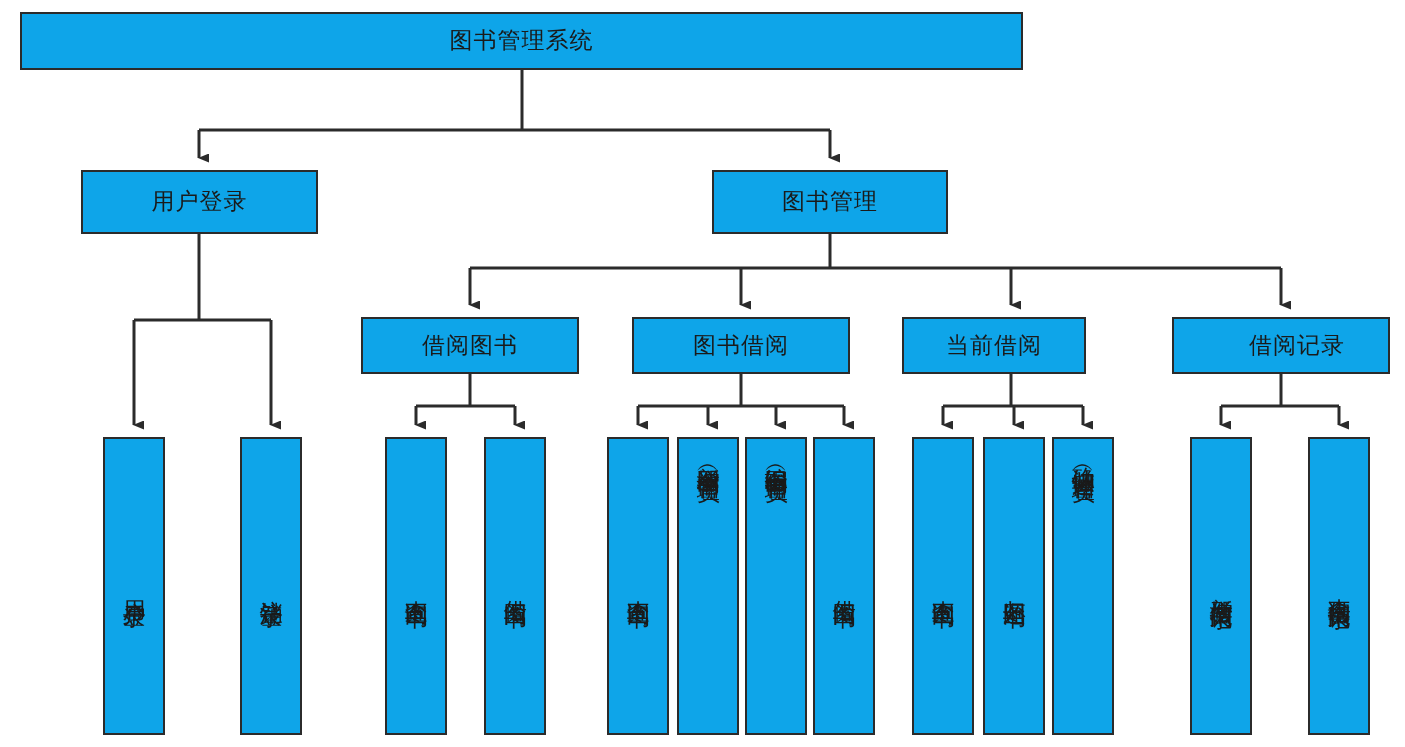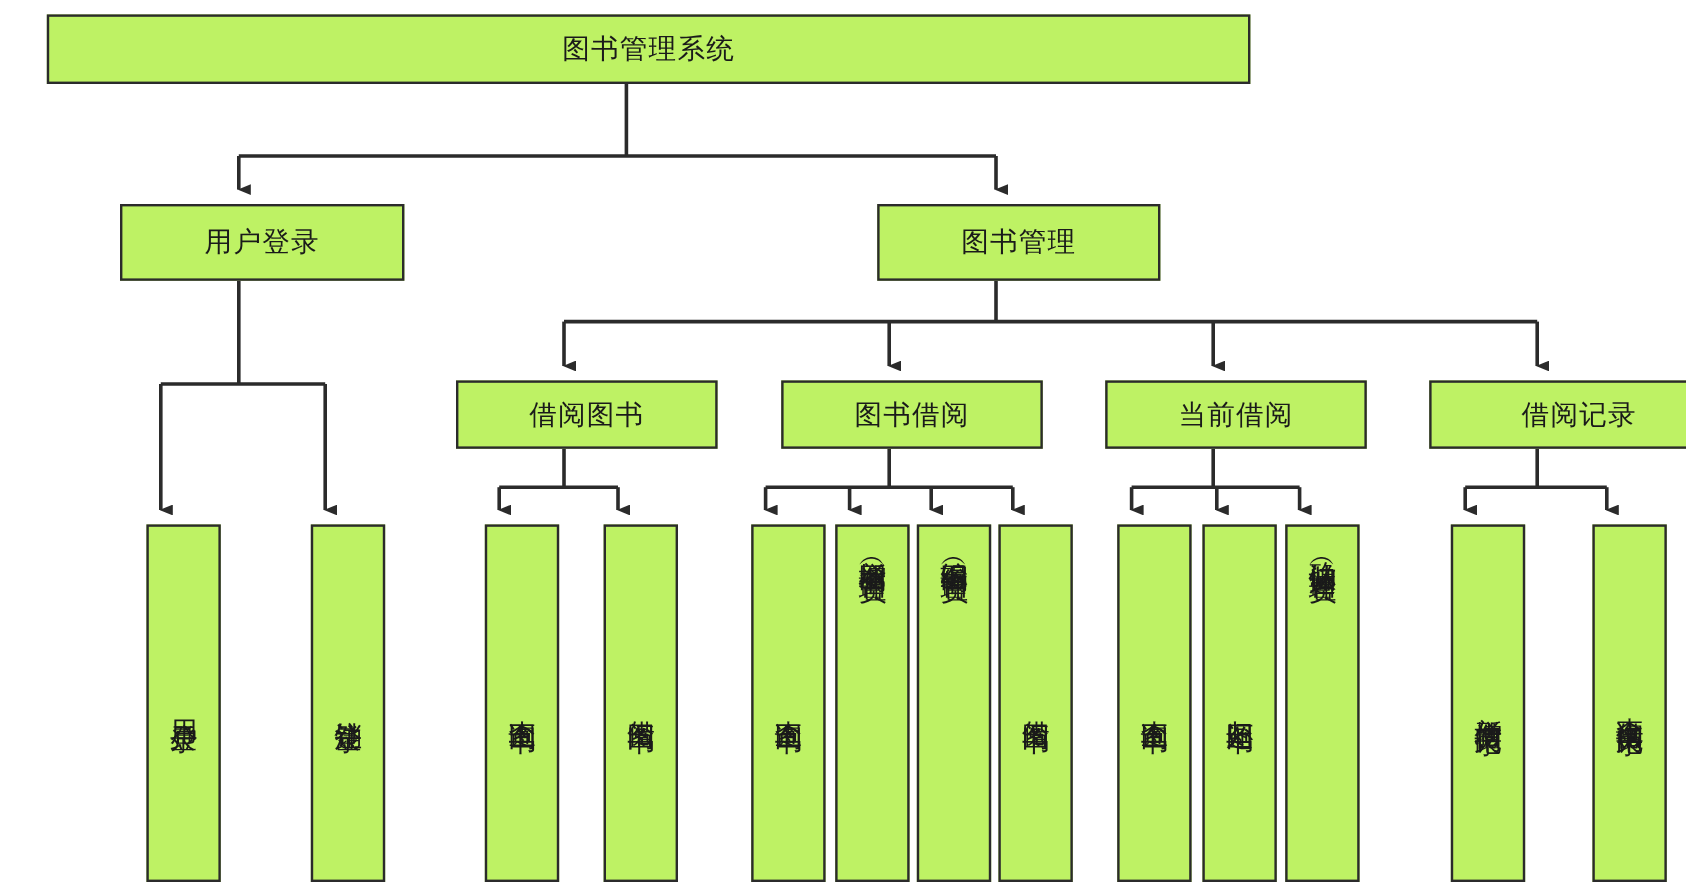--- a/index.html
+++ b/index.html
@@ -21,26 +21,25 @@
     position: absolute;
     left: 0;
     top: 0;
     width: 1405px;
     height: 747px;
   }
   .node {
     position: absolute;
     box-sizing: border-box;
     border: 2.5px solid #2b2b2b;
-    background: #bef264;
+    background: #0ea5e9;
     display: flex;
     align-items: center;
     justify-content: center;
     color: #1a1a1a;
-    margin-left: 19px;
   }
   .node.horiz {
     font-size: 23px;
     letter-spacing: 1px;
     line-height: 1.2;
   }
   .node.vert {
     align-items: flex-start;
     justify-content: center;
     padding-top: 10px;
@@ -134,21 +133,21 @@
       </div>
       <div class="node horiz" style="left: 712px; top: 170px; width: 236px; height: 64px; font-family: Liberation Serif, serif;">
         <span>图书管理</span>
       </div>
       <div class="node horiz" style="left: 361px; top: 317px; width: 218px; height: 57px;">
         <span>借阅图书</span>
       </div>
       <div class="node horiz" style="left: 632px; top: 317px; width: 218px; height: 57px;">
         <span>图书借阅</span>
       </div>
-      <div class="node horiz" style="left: 902px; top: 317px; width: 218px; height: 57px;">
+      <div class="node horiz" style="left: 902px; top: 317px; width: 184px; height: 57px;">
         <span>当前借阅</span>
       </div>
       <div class="node horiz" style="left: 1172px; top: 317px; width: 218px; height: 57px; padding-left: 32px;">
         <span>借阅记录</span>
       </div>
       <div class="node vert center-text" style="left: 103px; top: 437px; width: 62px; height: 298px;">
         <span class="vert-text">用户登录</span>
       </div>
       <div class="node vert center-text" style="left: 240px; top: 437px; width: 62px; height: 298px;">
         <span class="vert-text">注销登录</span>

